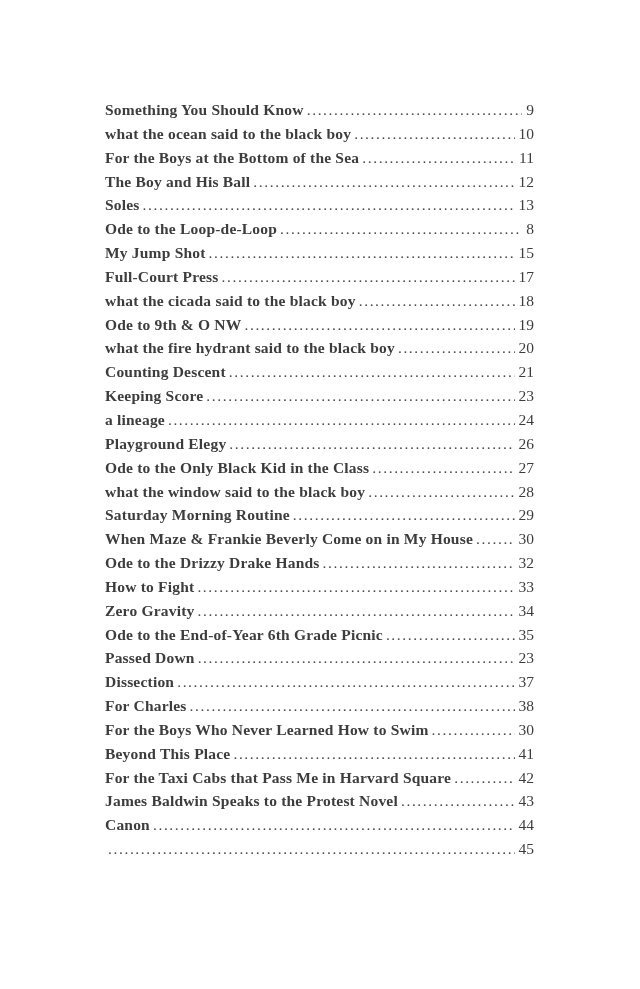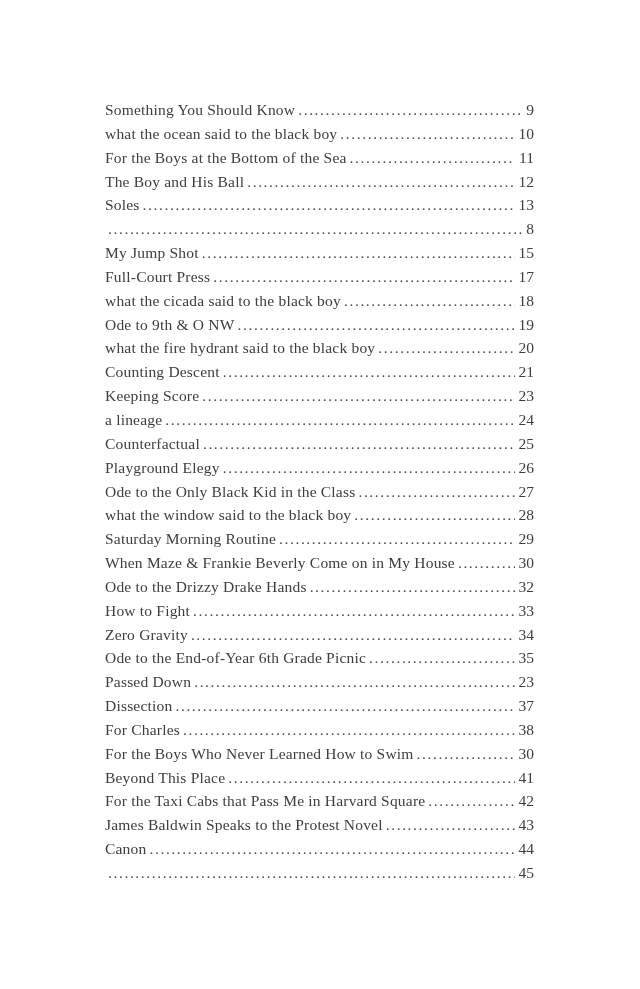--- a/index.html
+++ b/index.html
@@ -25,20 +25,21 @@
   .toc-row {
     display: flex;
     align-items: baseline;
     height: 23.85px;
     font-size: 15.5px;
     white-space: nowrap;
   }
   .toc-title {
     flex: 0 0 auto;
     letter-spacing: 0.2px;
+    font-weight: bold;
   }
   .toc-leader {
     flex: 1 1 auto;
     overflow: hidden;
     white-space: nowrap;
     margin-left: 3px;
     margin-right: 4px;
     min-width: 0;
   }
   .toc-leader::after {
@@ -80,20 +81,21 @@
     <span class="toc-page">12</span>
   </div>
 
   <div class="toc-row">
     <span class="toc-title">Soles</span>
     <span class="toc-leader"></span>
     <span class="toc-page">13</span>
   </div>
 
   <div class="toc-row">
+    <span class="toc-title">Ode to the Loop-de-Loop</span>
     <span class="toc-leader"></span>
     <span class="toc-page">8</span>
   </div>
 
   <div class="toc-row">
     <span class="toc-title">My Jump Shot</span>
     <span class="toc-leader"></span>
     <span class="toc-page">15</span>
   </div>
 
@@ -132,25 +134,20 @@
     <span class="toc-leader"></span>
     <span class="toc-page">23</span>
   </div>
 
   <div class="toc-row">
     <span class="toc-title">a lineage</span>
     <span class="toc-leader"></span>
     <span class="toc-page">24</span>
   </div>
 
-  <div class="toc-row">
-    <span class="toc-title">Counterfactual</span>
-    <span class="toc-leader"></span>
-    <span class="toc-page">25</span>
-  </div>
 
   <div class="toc-row">
     <span class="toc-title">Playground Elegy</span>
     <span class="toc-leader"></span>
     <span class="toc-page">26</span>
   </div>
 
   <div class="toc-row">
     <span class="toc-title">Ode to the Only Black Kid in the Class</span>
     <span class="toc-leader"></span>

